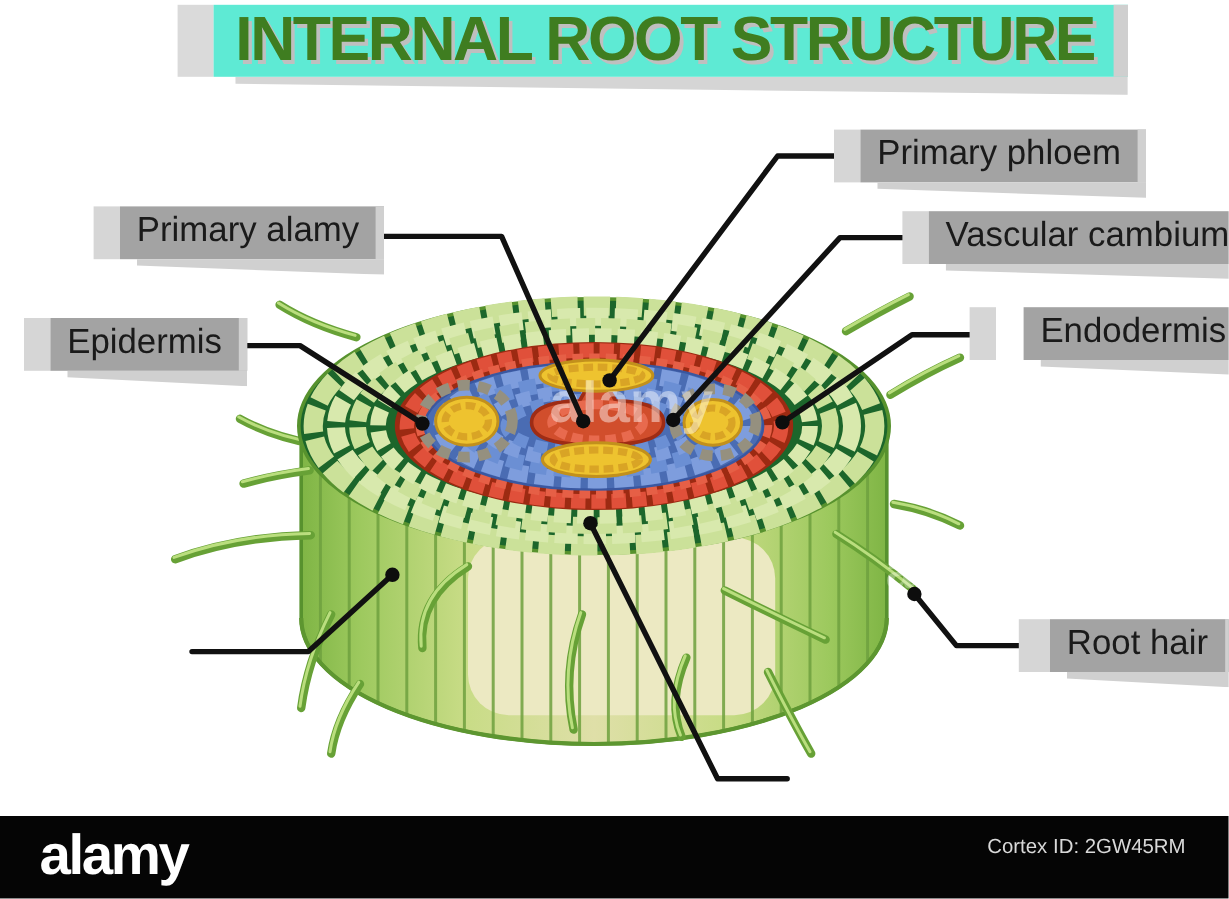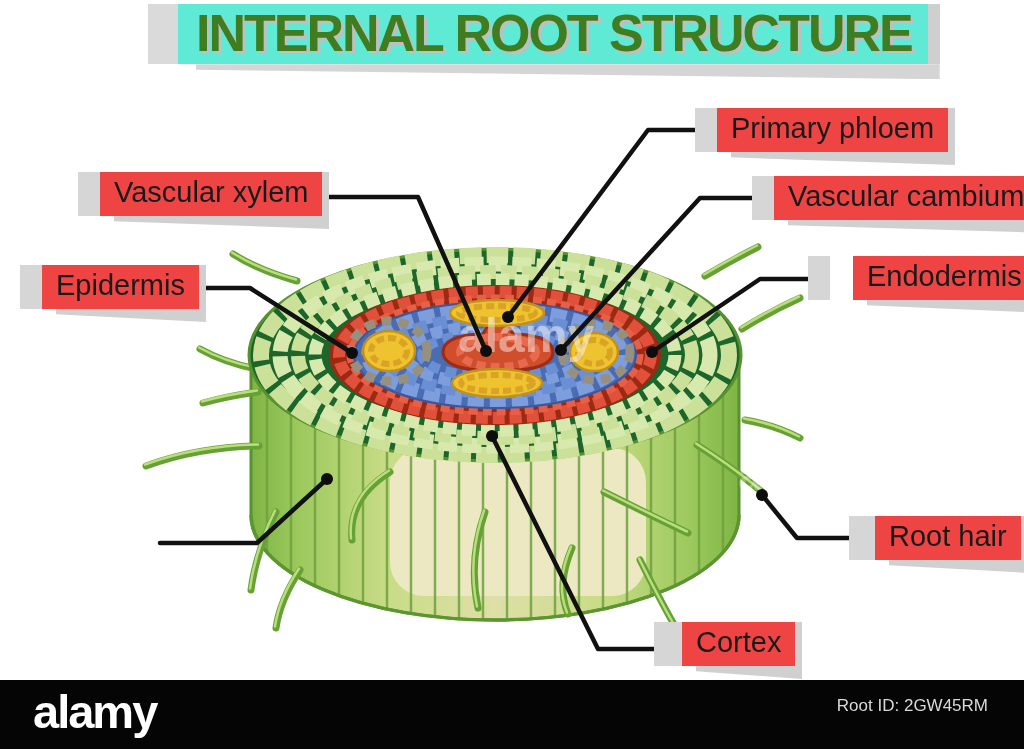--- a/index.html
+++ b/index.html
@@ -12,21 +12,21 @@
   .titlebar{width:30px;background:#dadada;flex:none;}
   .titlebox{position:relative;background:#5eead4;padding:1px 16px 3px 18px;border-right:12px solid #cfcfcf;}
   .titlebox::after{content:"";position:absolute;top:100%;left:18px;right:-12px;height:15px;
                    background:#d5d5d5;clip-path:polygon(0 0,100% 0,100% 100%,0 38%);}
   .titletext{font-size:52px;font-weight:bold;letter-spacing:-2px;color:#3f7d20;white-space:nowrap;
              line-height:1.08;text-shadow:3px 3px 0 #bfbfbf;}
 
   
   .lbl{position:absolute;display:flex;align-items:stretch;z-index:5;}
   .lbl .mk{width:22px;background:#d6d6d6;flex:none;}
-  .lbl .bx{position:relative;background:#ef4444;border-right:7px solid #d0d0d0;
+  .lbl .bx{position:relative;background:#a3a3a3;border-right:7px solid #d0d0d0;
            padding:5px 14px 7px 14px;font-size:29px;color:#1a1a1a;white-space:nowrap;line-height:1.1;}
   .lbl .bx::after{content:"";position:absolute;top:100%;left:14px;right:-7px;height:13px;
                   background:#d0d0d0;clip-path:polygon(0 0,100% 0,100% 100%,0 42%);}
 
   
   .footer{position:absolute;left:0;top:680px;width:1024px;height:69px;background:#050505;z-index:10;}
   .footer-logo{position:absolute;left:33px;top:8px;color:#ffffff;font-size:47px;font-weight:bold;
                letter-spacing:-2px;line-height:1;}
   .footer-id{position:absolute;right:36px;top:16px;color:#d9d9d9;font-size:17px;text-align:right;line-height:1.2;}
   .footer-url{position:absolute;right:36px;top:36px;color:#ffffff;font-size:20px;font-weight:bold;
@@ -193,37 +193,33 @@
   <div class="lbl" style="left:695px;top:108px;">
     <span class="mk"></span>
     <span class="bx">Primary phloem</span>
   </div>
   <div class="lbl" style="left:752px;top:176px;">
     <span class="mk"></span>
     <span class="bx">Vascular cambium</span>
   </div>
   <div class="lbl" style="left:78px;top:172px;">
     <span class="mk"></span>
-    <span class="bx">Vascular xylem</span>
+    <span class="bx">Primary alamy</span>
   </div>
   <div class="lbl" style="left:20px;top:265px;">
     <span class="mk"></span>
     <span class="bx">Epidermis</span>
   </div>
   <div class="lbl" style="left:808px;top:256px;gap:23px;">
     <span class="mk"></span>
     <span class="bx">Endodermis</span>
   </div>
   <div class="lbl" style="left:849px;top:516px;">
     <span class="mk" style="width:26px;"></span>
     <span class="bx">Root hair</span>
   </div>
-  <div class="lbl" style="left:654px;top:622px;">
-    <span class="mk" style="width:28px;"></span>
-    <span class="bx">Cortex</span>
-  </div>
 
   <div class="footer">
     <div class="footer-logo">alamy</div>
-    <div class="footer-id">Root ID: 2GW45RM</div>
+    <div class="footer-id">Cortex ID: 2GW45RM</div>
   </div>
 
 </div>
 
 </body></html>

